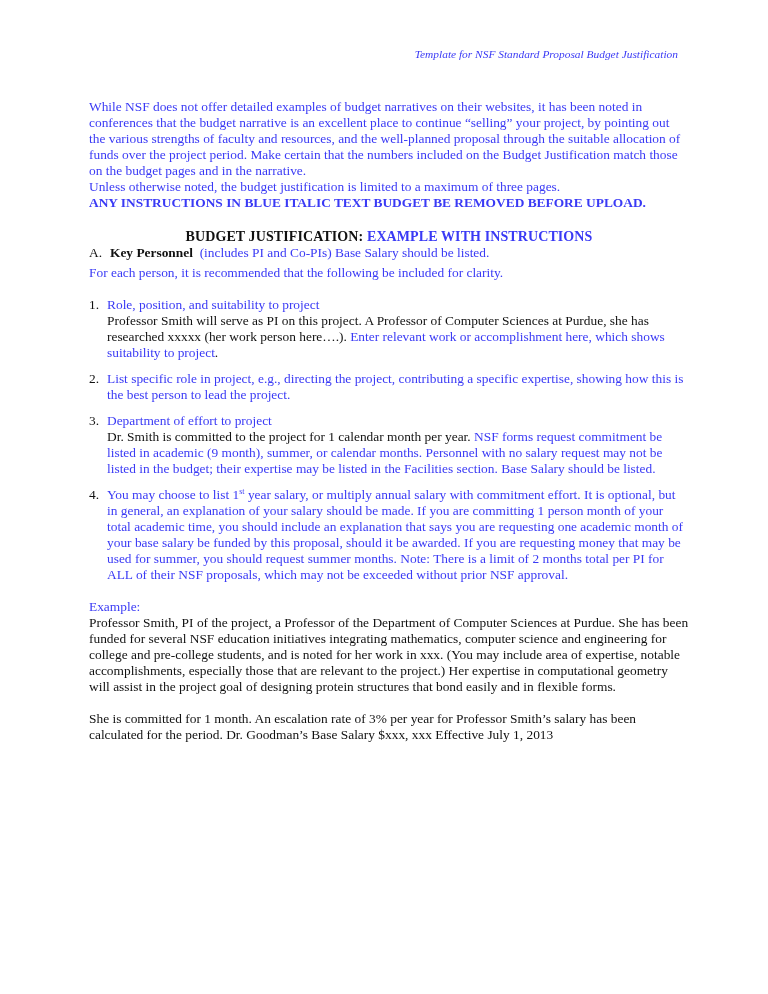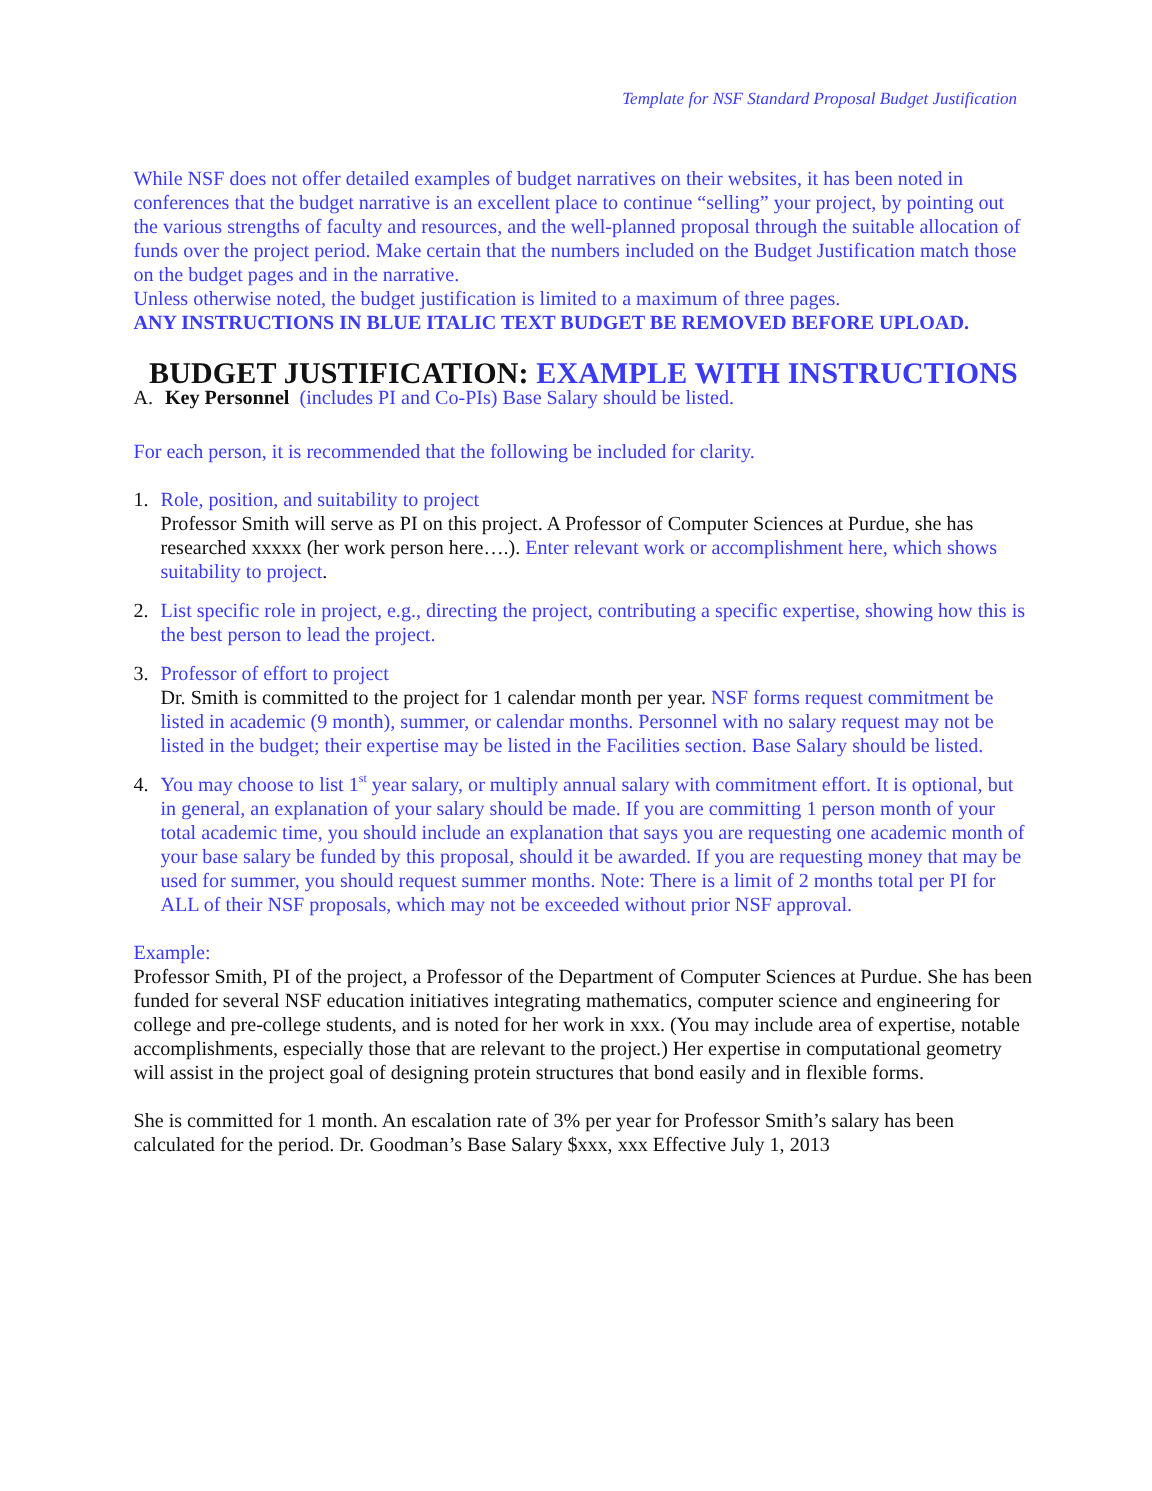--- a/index.html
+++ b/index.html
@@ -15,21 +15,21 @@
       font-family: "Liberation Serif", "DejaVu Serif", serif;
       font-size: 13.4px;
       line-height: 16px;
       color: #111111;
     }
     .blue { color: #3a3af5; }
     .ital { }
     .bold { font-weight: bold; }
     .page {
       position: absolute;
-      left: 0; top: 16px;
+      left: 0; top: 4px;
       width: 768px; height: 838px;
     }
     .header {
       position: absolute;
       top: 42px;
       right: 90px;
       font-size: 11.4px;
       font-style: italic;
       color: #3a3af5;
     }
@@ -38,31 +38,31 @@
       left: 89px;
       top: 95px;
       width: 600px;
     }
     p { margin: 0; }
     .intro { }
     .title {
       text-align: center;
       font-weight: bold;
       margin-top: 18px;
-      font-size: 20px;
+      font-size: 14px;
       letter-spacing: 0.1px;
     }
     .sectionA {
     }
     .sectionA .letter {
       display: inline-block;
       width: 21px;
     }
     .for-each {
-      margin-top: 20px;
+      margin-top: 4px;
     }
     ol.items {
       list-style: none;
       margin: 16px 0 0 0;
       padding: 0;
     }
     ol.items li {
       position: relative;
       padding-left: 18px;
       margin-bottom: 10px;
@@ -105,21 +105,21 @@
         <span class="num">1.</span>
         <div class="blue ital">Role, position, and suitability to project</div>
         <div><span>Professor Smith will serve as PI on this project. A Professor of Computer Sciences at Purdue, she has researched xxxxx </span><span class="ital">(her work person here….)</span><span>. </span><span class="blue ital">Enter relevant work or accomplishment here, which shows suitability to project</span><span>.</span></div>
       </li>
       <li>
         <span class="num">2.</span>
         <div class="blue ital">List specific role in project, e.g., directing the project, contributing a specific expertise, showing how this is the best person to lead the project.</div>
       </li>
       <li>
         <span class="num">3.</span>
-        <div class="blue ital">Professor of effort to project</div>
+        <div class="blue ital">Department of effort to project</div>
         <div><span>Dr. Smith is committed to the project for 1 calendar month per year. </span><span class="blue ital">NSF forms request commitment be listed in academic (9 month), summer, or calendar months. Personnel with no salary request may not be listed in the budget; their expertise may be listed in the Facilities section. Base Salary should be listed.</span></div>
       </li>
       <li>
         <span class="num">4.</span>
         <div class="blue ital"><span>You may choose to list 1</span><sup>st</sup><span> year salary, or multiply annual salary with commitment effort. It is optional, but in general, an explanation of your salary should be made. If you are committing 1 person month of your total academic time, you should include an explanation that says you are requesting one academic month of your base salary be funded by this proposal, should it be awarded. If you are requesting money that may be used for summer, you should request summer months. Note: There is a limit of 2  months total per PI for ALL of their NSF proposals, which may not be exceeded without prior NSF approval.</span></div>
       </li>
     </ol>
 
     <p class="example-label blue ital">Example:</p>
     <p><span>Professor Smith, PI of the project, a Professor of the Department of Computer Sciences at Purdue. She has been funded for several NSF education initiatives integrating mathematics, computer science and engineering for college and pre-college students, and is noted for her work in xxx.  (</span><span class="ital">You may include area of expertise, notable accomplishments, especially those that are relevant to the project.</span><span>)  Her expertise in computational geometry will assist in the project goal of designing protein structures that bond easily and in flexible forms.</span></p>

